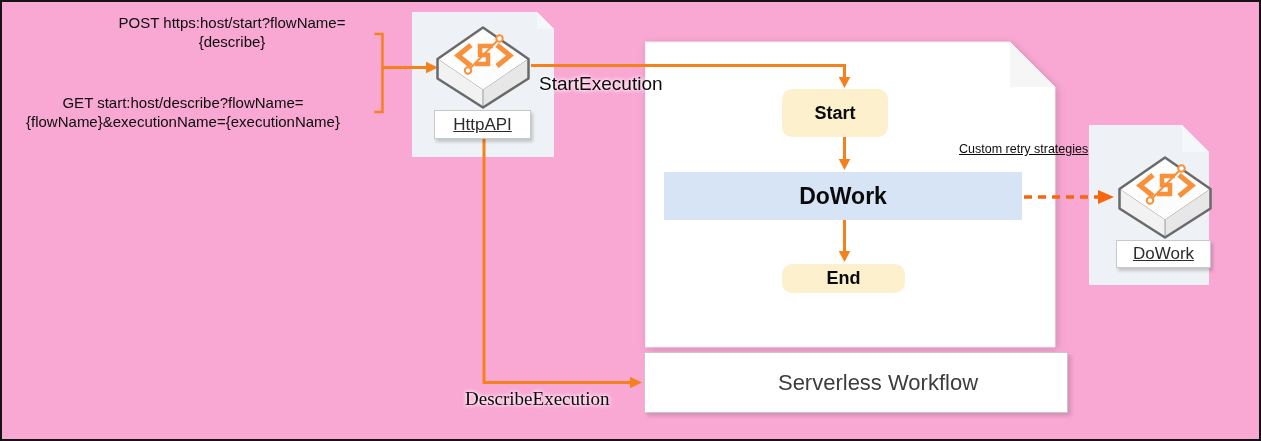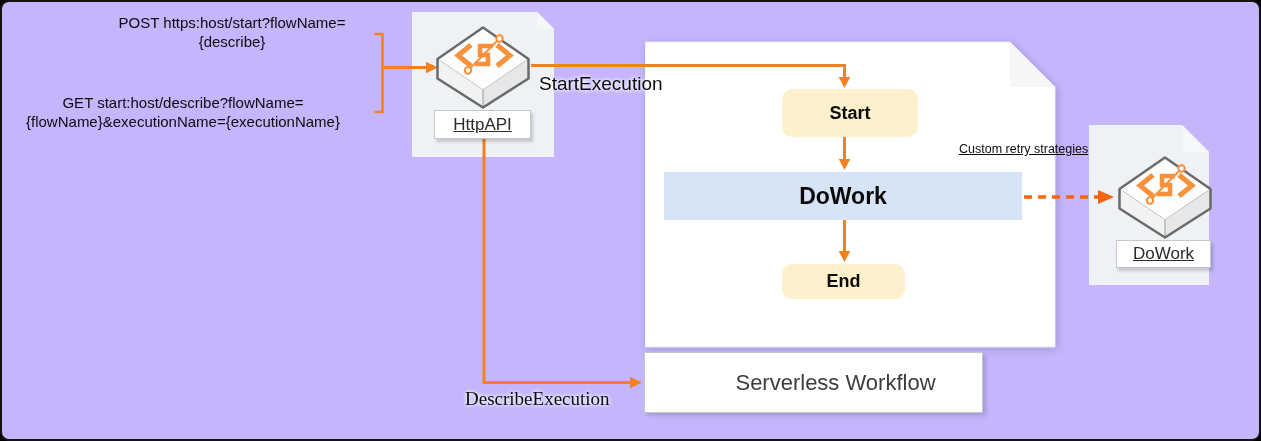--- a/index.html
+++ b/index.html
@@ -1,18 +1,18 @@
 <!DOCTYPE html>
 <html><head>
 <meta charset="utf-8">
 <style>
   html,body{margin:0;padding:0;background:#000;}
   .frame{
-    position:relative;width:1261px;height:441px;background:#c4b5fd;
-    border:2px solid #141414;border-radius:9px;box-sizing:border-box;
+    position:relative;width:1261px;height:441px;background:#f9a8d4;
+    border:2px solid #141414;border-radius:1px;box-sizing:border-box;
     overflow:hidden;font-family:"Liberation Sans",sans-serif;color:#111;
   }
   .abs{position:absolute;}
   .req-text{font-size:15px;line-height:19px;text-align:center;color:#0c0c0c;}
   .edge-label{font-size:19px;color:#0c0c0c;text-shadow:0 0 4px #fff,0 0 4px #fff;white-space:nowrap;}
   .small-label{font-size:12.5px;color:#0c0c0c;white-space:nowrap;text-decoration:underline;}
   .label-box{
     background:#fff;border:1px solid #c8c8c8;box-shadow:2px 3px 3px rgba(0,0,0,0.18);
     display:flex;align-items:center;justify-content:center;
     font-size:17px;color:#2b2b2b;box-sizing:border-box;text-decoration:underline;
@@ -52,31 +52,31 @@
   <svg class="abs" style="left:1087px;top:123px;" width="120" height="160" viewBox="0 0 120 160">
     <polygon points="0,0 93,0 120,27 120,160 0,160" fill="#eef1f5"></polygon>
     <polygon points="93,0 120,27 93,27" fill="#f5f8fb"></polygon>
   </svg>
 
   <svg class="abs" style="left:643px;top:38px;filter:drop-shadow(2px 2px 4px rgba(0,0,0,0.16));" width="424" height="312" viewBox="0 0 424 312">
     <polygon points="0,2 365,2 410,47 410,307 0,307" fill="#ffffff" stroke="#ececec" stroke-width="1"></polygon>
     <polygon points="365,2 410,47 365,47" fill="#f6f6f6"></polygon>
   </svg>
 
-  <div class="abs node node-rounded" style="left:780px;top:87px;width:136px;height:48px;background:#fcf0cd;">
+  <div class="abs node node-rounded" style="left:780px;top:87px;width:106px;height:48px;background:#fcf0cd;">
     <span>Start</span>
   </div>
   <div class="abs node node-bar" style="left:662px;top:170px;width:358px;height:48px;background:#d6e4f6;">
     <span>DoWork</span>
   </div>
-  <div class="abs node node-rounded" style="left:780px;top:262px;width:123px;height:35px;background:#fcf0cd;">
+  <div class="abs node node-rounded" style="left:780px;top:262px;width:123px;height:29px;background:#fcf0cd;">
     <span>End</span>
   </div>
 
-  <div class="abs sw-box" style="left:642px;top:350px;width:339px;height:61px;padding-left:44px;">
+  <div class="abs sw-box" style="left:642px;top:350px;width:424px;height:61px;padding-left:44px;">
     <span>Serverless Workflow</span>
   </div>
 
   <svg class="abs" style="left:0;top:0;pointer-events:none;" width="1261" height="441" viewBox="0 0 1261 441">
 
     <path d="M372.5 32 H380.5 V110 H372.5" fill="none" stroke="#f5811d" stroke-width="2.5"></path>
 
     <line x1="380" y1="65.5" x2="424" y2="65.5" stroke="#f5811d" stroke-width="3"></line>
     <polygon points="424,59.8 424,71.2 436,65.5" fill="#f5811d"></polygon>
 

